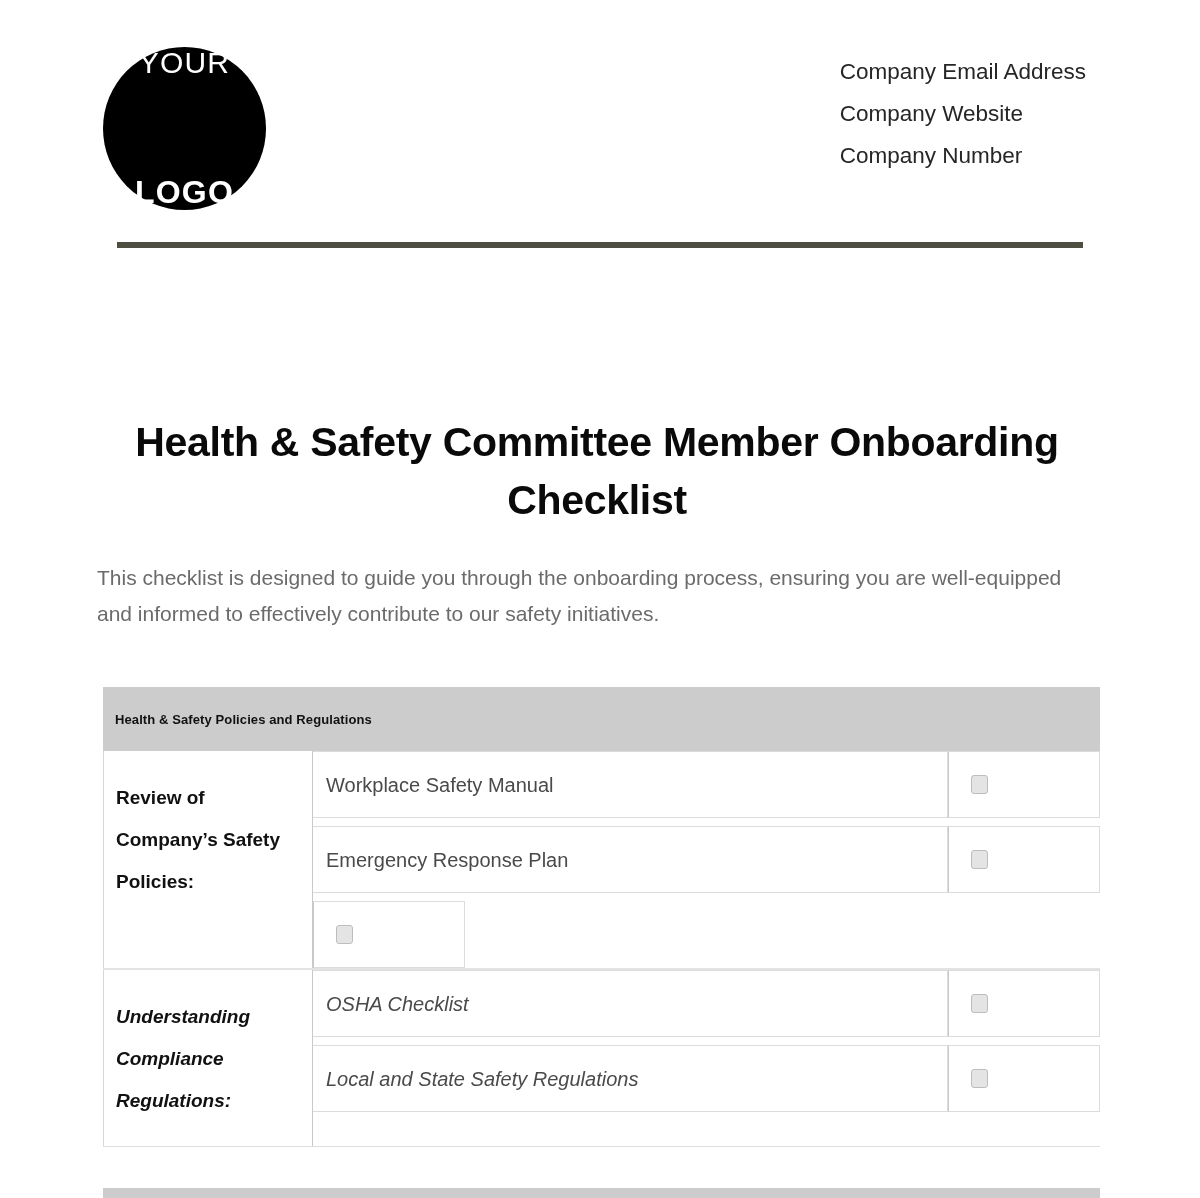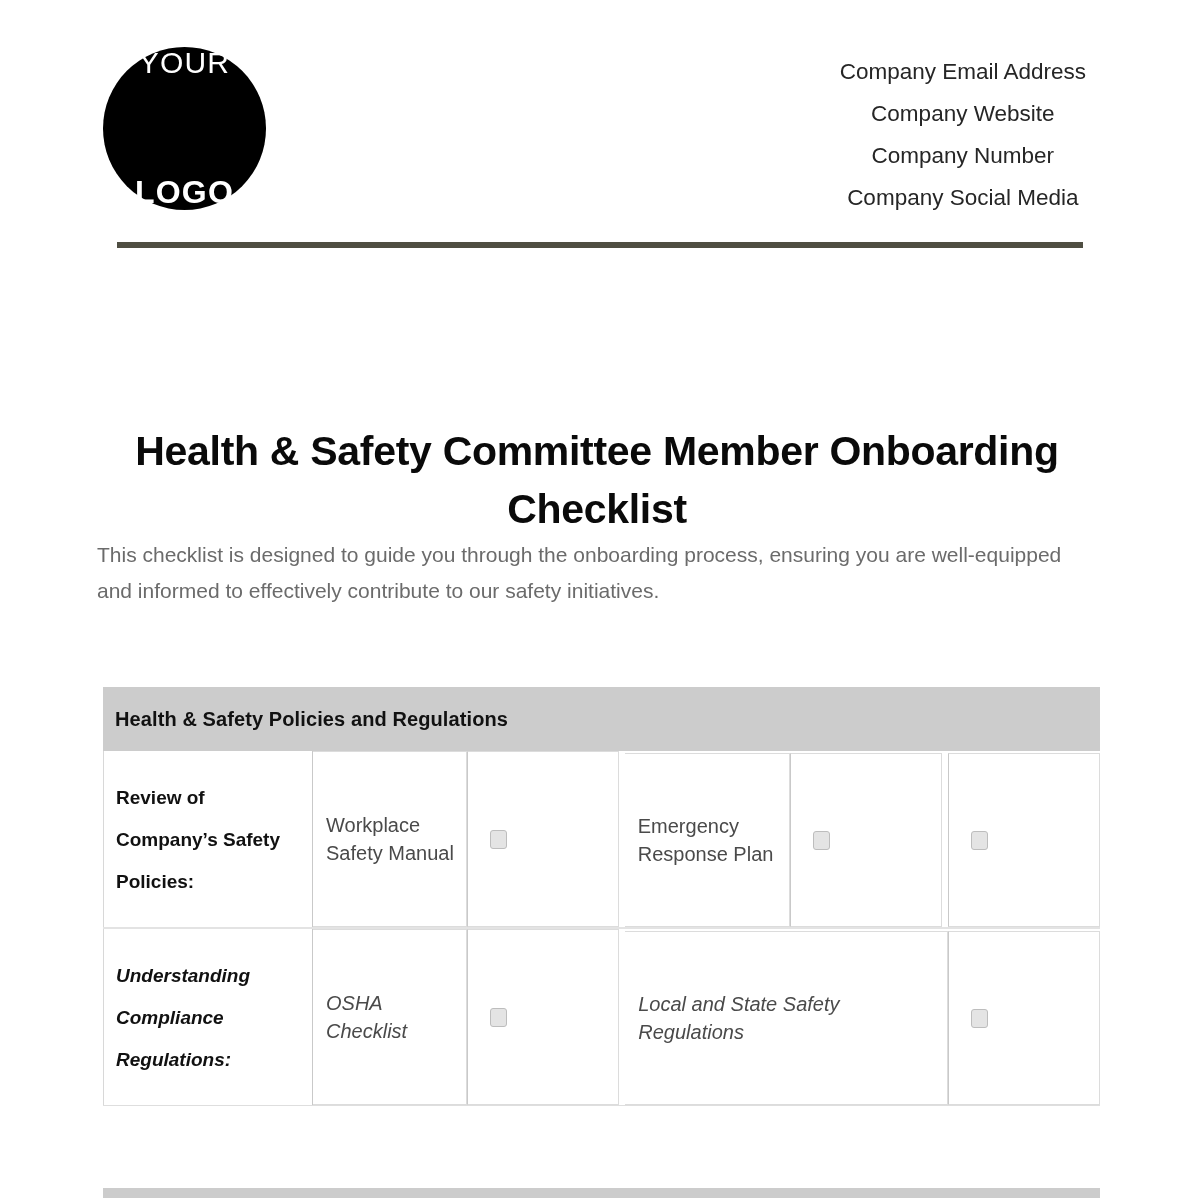--- a/index.html
+++ b/index.html
@@ -56,58 +56,58 @@
   .logo-line-2 {
     font-size: 32px;
     font-weight: 700;
     letter-spacing: 1.2px;
   }
 
   .company-info {
     position: absolute;
     right: 114px;
     top: 51px;
-    text-align: center;
+    text-align: left;
     color: #262626;
     font-size: 22.5px;
     line-height: 42px;
     white-space: nowrap;
   }
   .company-info div { display: block; }
 
   .header-rule {
     position: absolute;
     left: 117px;
     top: 242px;
     width: 966px;
     height: 6px;
     background: #4f4e42;
   }
 
   
   .title-block {
     position: absolute;
     left: 97px;
-    top: 422px;
+    top: 413px;
     width: 1000px;
   }
   .doc-title {
     margin: 0;
     text-align: center;
     font-size: 41px;
     line-height: 58px;
     font-weight: 700;
     color: #0a0a0a;
     letter-spacing: -0.3px;
   }
 
   .doc-subtitle {
     position: absolute;
     left: 97px;
-    top: 537px;
+    top: 560px;
     width: 980px;
     margin: 0;
     font-size: 21px;
     line-height: 36px;
     color: #6b6b6b;
     text-align: left;
   }
 
   
   .checklist-table {
@@ -119,21 +119,21 @@
 
   .section-header {
     background: #cccccc;
     height: 64px;
     display: flex;
     align-items: center;
     padding-left: 12px;
     box-sizing: border-box;
   }
   .section-header-text {
-    font-size: 20px;
+    font-size: 13px;
     font-weight: 700;
     color: #111111;
     letter-spacing: 0.1px;
   }
 
   .group {
     display: flex;
     border-bottom: 2px solid #e3e3e3;
     box-sizing: border-box;
   }
@@ -150,21 +150,21 @@
   .group-label-text {
     font-size: 19px;
     font-weight: 700;
     color: #111111;
     line-height: 42px;
   }
 
   .group-items {
     flex: 1 1 auto;
     display: flex;
-    flex-direction: row;
+    flex-direction: column;
     gap: 6px;
   }
 
   .item-row {
     display: flex;
     min-height: 67px;
   }
   .item-row + .item-row { margin-top: 2px; }
 
   .item-label-cell {
@@ -232,21 +232,20 @@
 
     <div class="logo-badge">
       <span class="logo-line-1">YOUR</span>
       <span class="logo-line-2">LOGO</span>
     </div>
 
     <div class="company-info">
       <div>Company Email Address</div>
       <div>Company Website</div>
       <div>Company Number</div>
-      <div>Company Social Media</div>
     </div>
 
     <div class="header-rule"></div>
   </div>
 
   <div class="title-block">
     <h1 class="doc-title">Health &amp; Safety Committee Member Onboarding Checklist</h1>
   </div>
 
   <p class="doc-subtitle">This checklist is designed to guide you through the onboarding process, ensuring you are well-equipped and informed to effectively contribute to our safety initiatives.</p>

